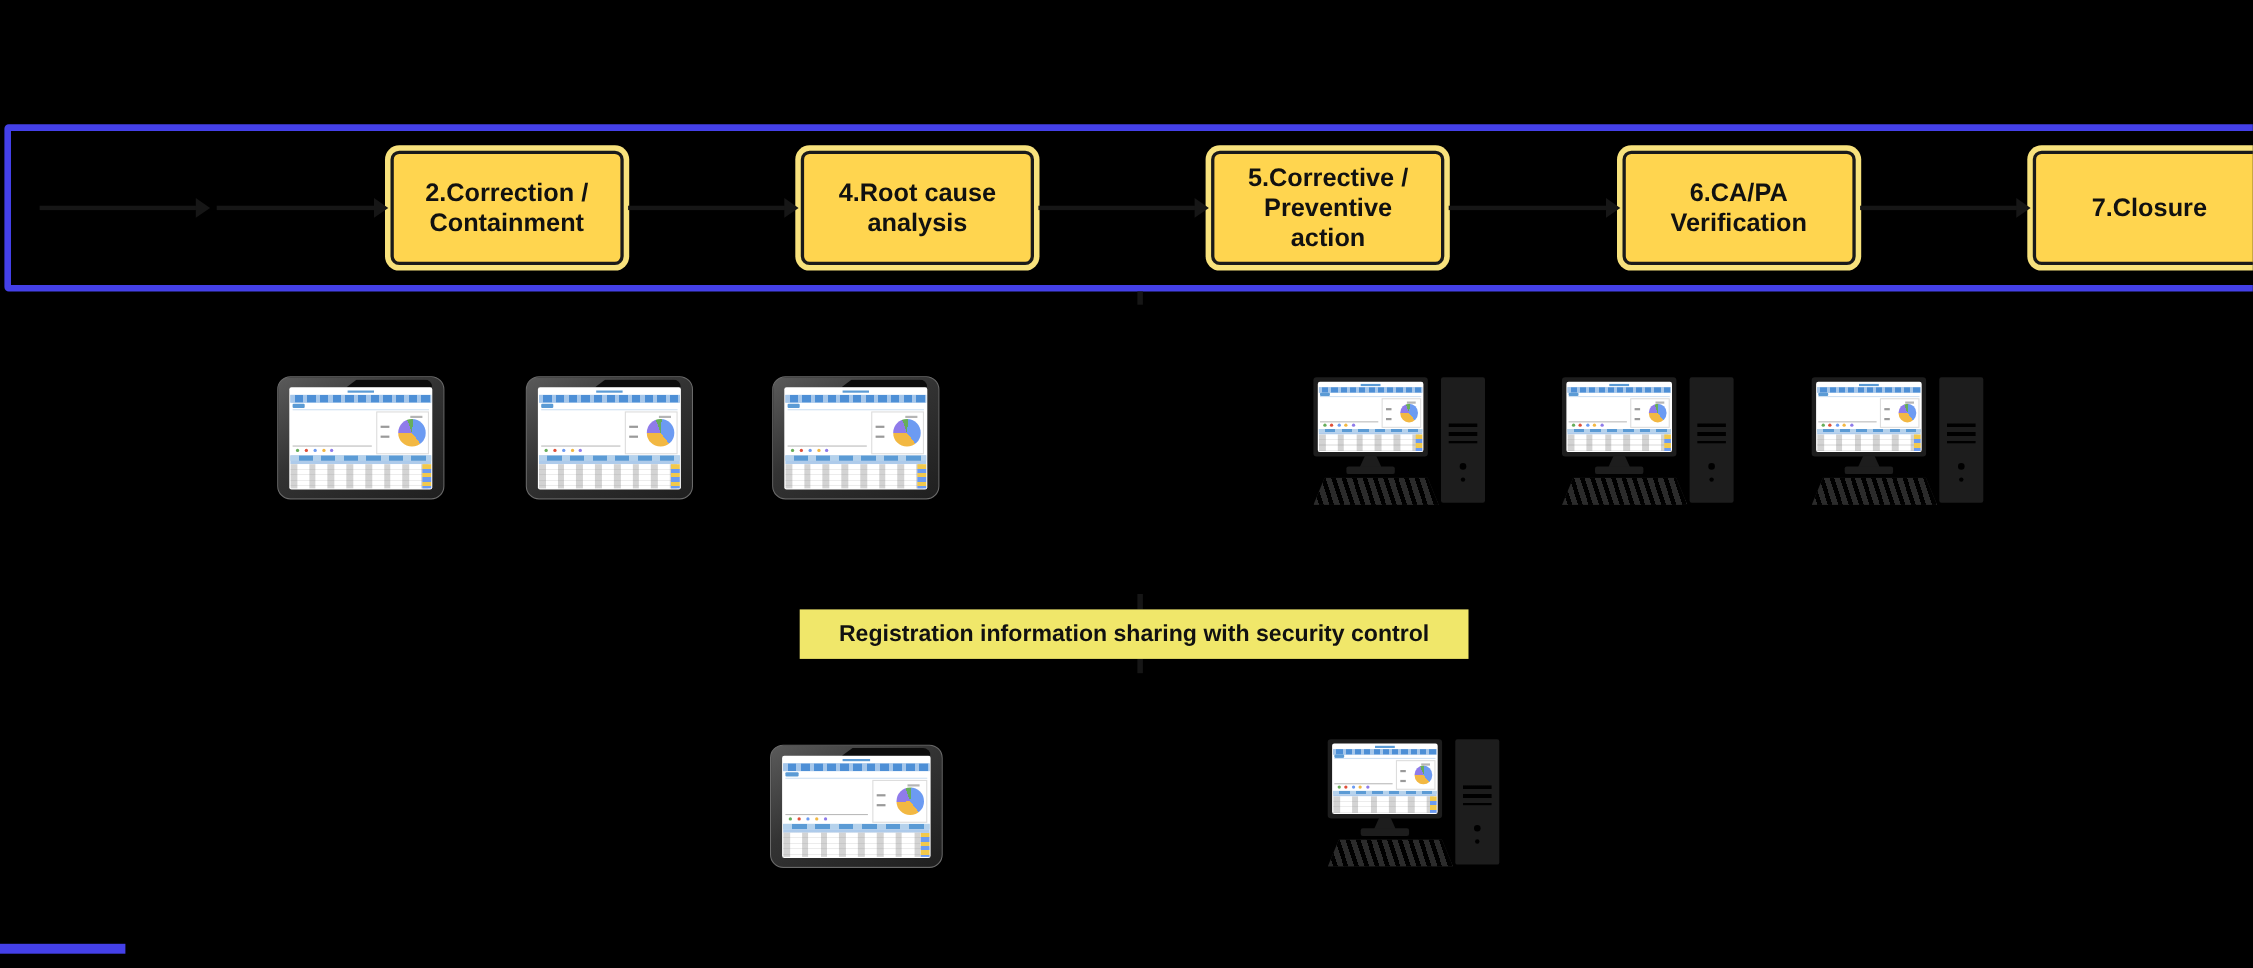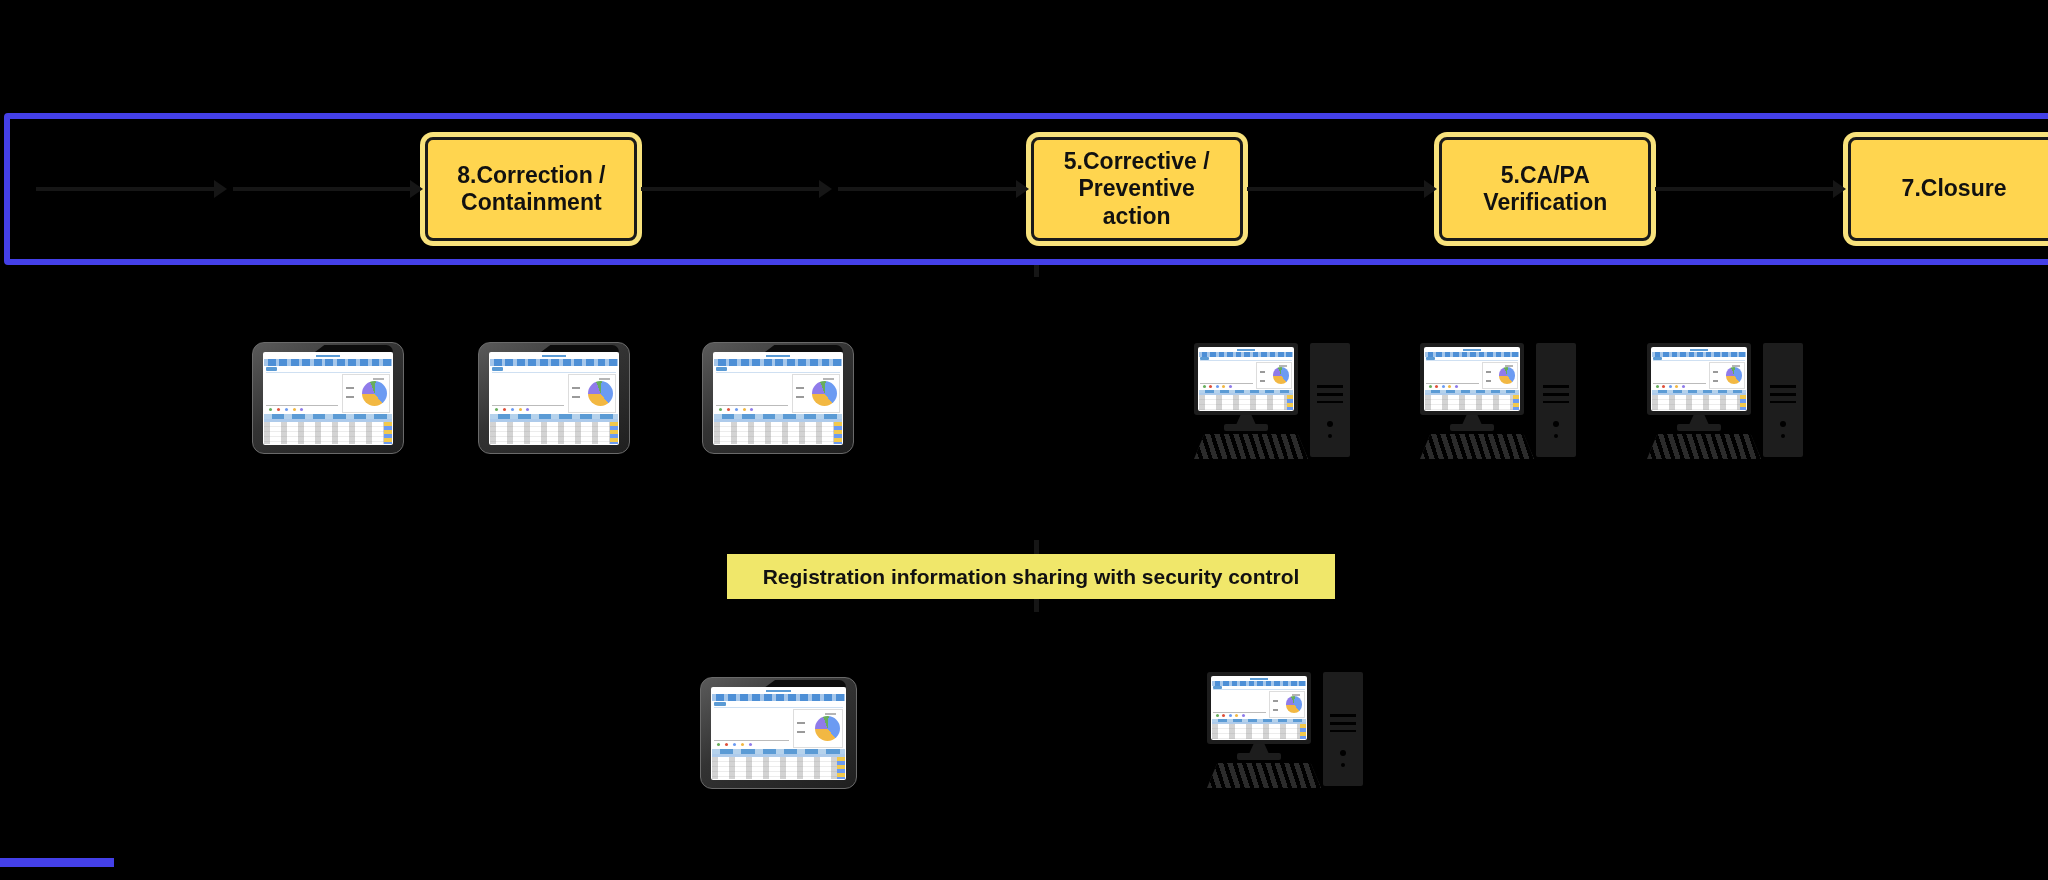--- a/index.html
+++ b/index.html
@@ -125,26 +125,27 @@
       repeating-linear-gradient(180deg,#fff 0 4px,#ececec 4px 5px);}
   .d-rows::after{content:"";position:absolute;right:0;top:0;bottom:0;width:6%;
     background:repeating-linear-gradient(180deg,var(--marker_yellow,#F2C94C) 0 4px,var(--marker_blue,#6C9BF2) 4px 8px);}
 </style>
 </head>
 <body>
 
 <div class="flow-container">
   <div class="flow-arrow"></div>
   <div class="flow-arrow"></div>
-  <div class="step-box">8.Correction / Containment</div>
+  <div class="step-box">2.Correction / Containment</div>
   <div class="flow-arrow"></div>
+  <div class="step-box">4.Root cause analysis</div>
   <div class="flow-arrow"></div>
   <div class="step-box">5.Corrective / Preventive action</div>
   <div class="flow-arrow"></div>
-  <div class="step-box">5.CA/PA Verification</div>
+  <div class="step-box">6.CA/PA Verification</div>
   <div class="flow-arrow"></div>
   <div class="step-box">7.Closure</div>
 </div>
 
 <div class="stub" style="left:1034px;top:265px;height:12px;"></div>
 <div class="stub" style="left:1034px;top:540px;height:14px;"></div>
 <div class="stub" style="left:1034px;top:599px;height:13px;"></div>
 
 <div class="tablet" style="left:252px;top:342px;">
   <div class="screen">

